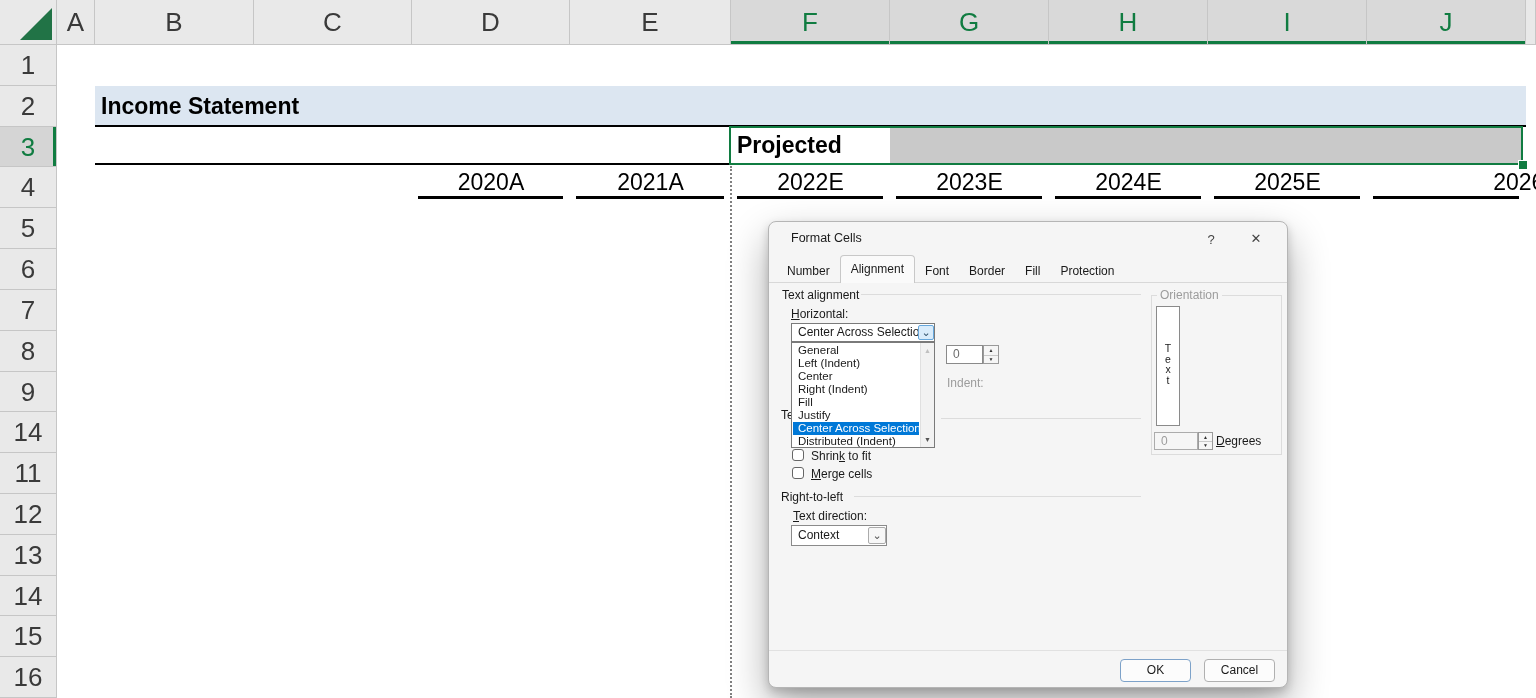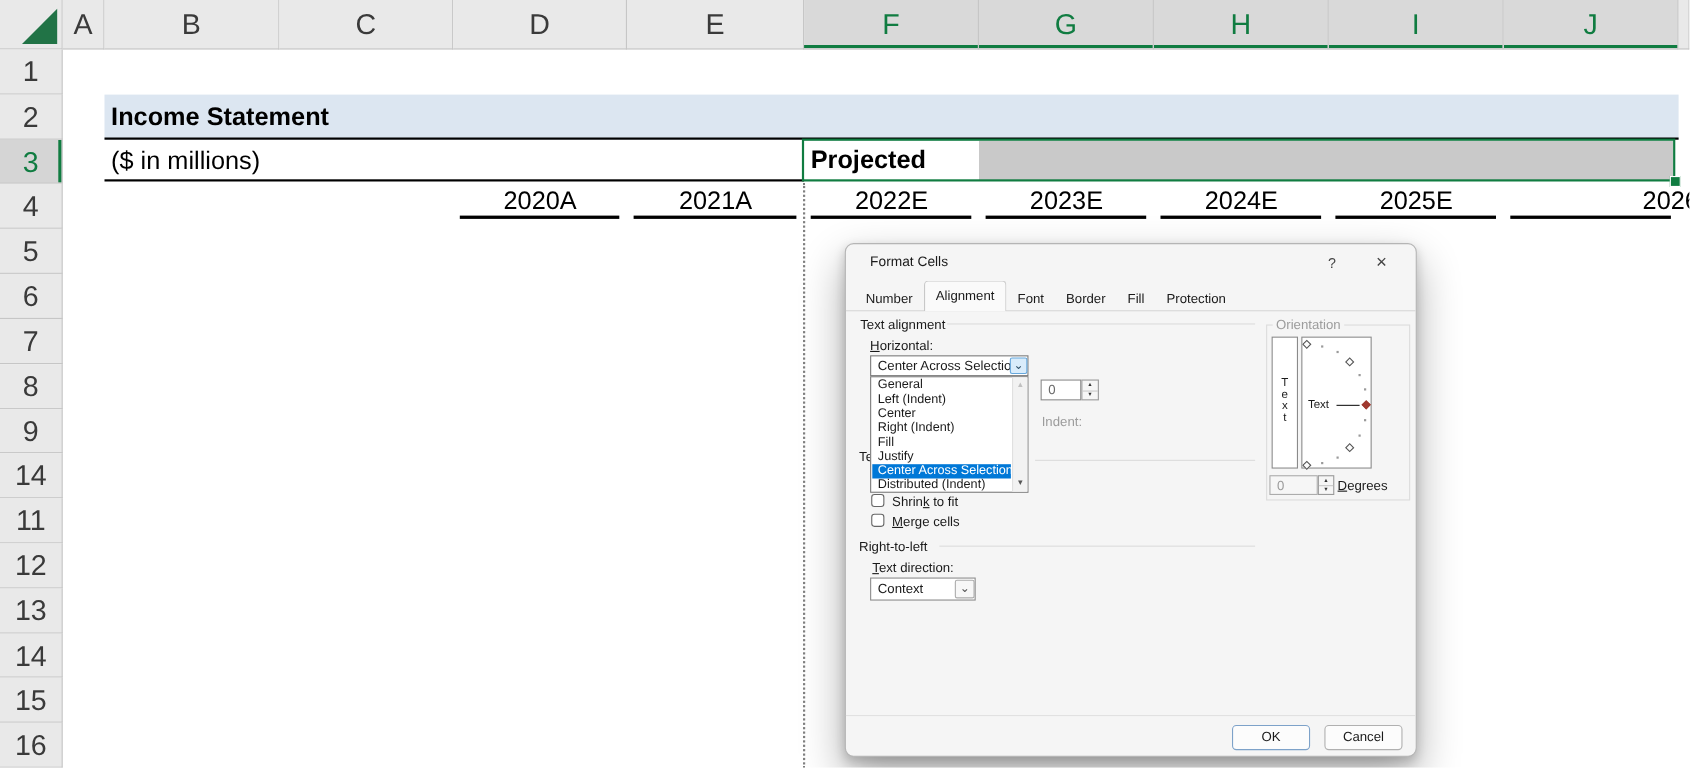--- a/index.html
+++ b/index.html
@@ -109,21 +109,20 @@
       <div class="rowhdr" style="top: 535px; height: 41px; line-height: 41px;">13</div>
       <div class="rowhdr" style="top: 576px; height: 40px; line-height: 40px;">14</div>
       <div class="rowhdr" style="top: 616px; height: 41px; line-height: 41px;">15</div>
       <div class="rowhdr" style="top: 657px; height: 41px; line-height: 41px;">16</div>
     </div>
 
   <div class="cell" style="left:95px;top:86px;width:1431px;height:41px;background:#DCE6F1;"></div>
   <div class="cell b" style="left:101px;top:86px;height:44px;line-height:41px;">Income Statement</div>
   <div class="hline" style="left:95px;top:125px;width:1431px;"></div>
 
-  <div class="cell" style="left:101px;top:127px;height:38px;line-height:38px;">($ in millions)</div>
   <div class="hline" style="left:95px;top:163px;width:636px;"></div>
 
   <div class="selfill" style="left:890px;top:128px;width:631px;height:36px;"></div>
   <div class="cell b" style="left:737px;top:127px;height:37px;line-height:37px;">Projected</div>
   <div class="selrect" style="left:729px;top:126px;width:794px;height:39px;"></div>
   <div class="handle" style="left:1518px;top:160px;"></div>
 
   <div id="years">
       <div class="yearcell" style="left: 412px; width: 158px;">2020A</div>
       <div class="yline" style="left: 418px; top: 196px; width: 145px;"></div>
@@ -215,39 +214,20 @@
     <div class="abs gbox" style="left:382px;top:73px;width:131px;height:160px;"></div>
     <div class="abs glabel dis" style="left:388px;top:66px;">Orientation</div>
     <div class="abs tbox" style="left:387px;top:84px;width:24px;height:120px;">
       <div id="vtext" style="position:absolute;left:0;right:0;top:36px;">
           <div class="vlet">T</div>
           <div class="vlet">e</div>
           <div class="vlet">x</div>
           <div class="vlet">t</div>
         </div>
     </div>
-    <div class="abs tbox" style="left:414px;top:84px;width:64px;height:120px;">
-      <div id="dial" style="position:absolute;left:0;top:0;right:0;bottom:0;">
-          <div class="diam" style="left: 1px; top: 3px;"></div>
-          <div class="diam" style="left: 39.8909px; top: 19.1091px;"></div>
-          <div class="diam" style="left: 39.8909px; top: 96.8909px;"></div>
-          <div class="diam" style="left: 1px; top: 113px;"></div>
-          <div class="ddot" style="left: 17.235px; top: 6.87408px;"></div>
-          <div class="ddot" style="left: 30.5px; top: 12.3686px;"></div>
-          <div class="ddot" style="left: 50.6314px; top: 32.5px;"></div>
-          <div class="ddot" style="left: 56.1259px; top: 45.765px;"></div>
-          <div class="ddot" style="left: 56.1259px; top: 74.235px;"></div>
-          <div class="ddot" style="left: 50.6314px; top: 87.5px;"></div>
-          <div class="ddot" style="left: 30.5px; top: 107.631px;"></div>
-          <div class="ddot" style="left: 17.235px; top: 113.126px;"></div>
-        </div>
-      <div style="position:absolute;left:5px;top:55px;font-size:10.5px;">Text</div>
-      <div style="position:absolute;left:31px;top:61px;width:21px;height:1px;background:#1a1a1a;"></div>
-      <div class="diam red" style="left:55px;top:58px;"></div>
-    </div>
     <div class="abs tbox" style="left:385px;top:210px;width:44px;height:18px;line-height:16px;background:#F6F6F6;border-color:#ACACAC;">
       <span style="padding-left:6px;color:#9C9C9C;">0</span>
     </div>
     <div class="abs spin" style="left:429px;top:210px;width:15px;height:18px;">
       <div class="up">▲</div>
       <div class="dn">▼</div>
     </div>
     <div class="abs" style="left:447px;top:212px;"><u>D</u>egrees</div>
 
     <div class="abs" style="left:0;top:428px;width:518px;height:1px;background:#E1E1E1;"></div>

